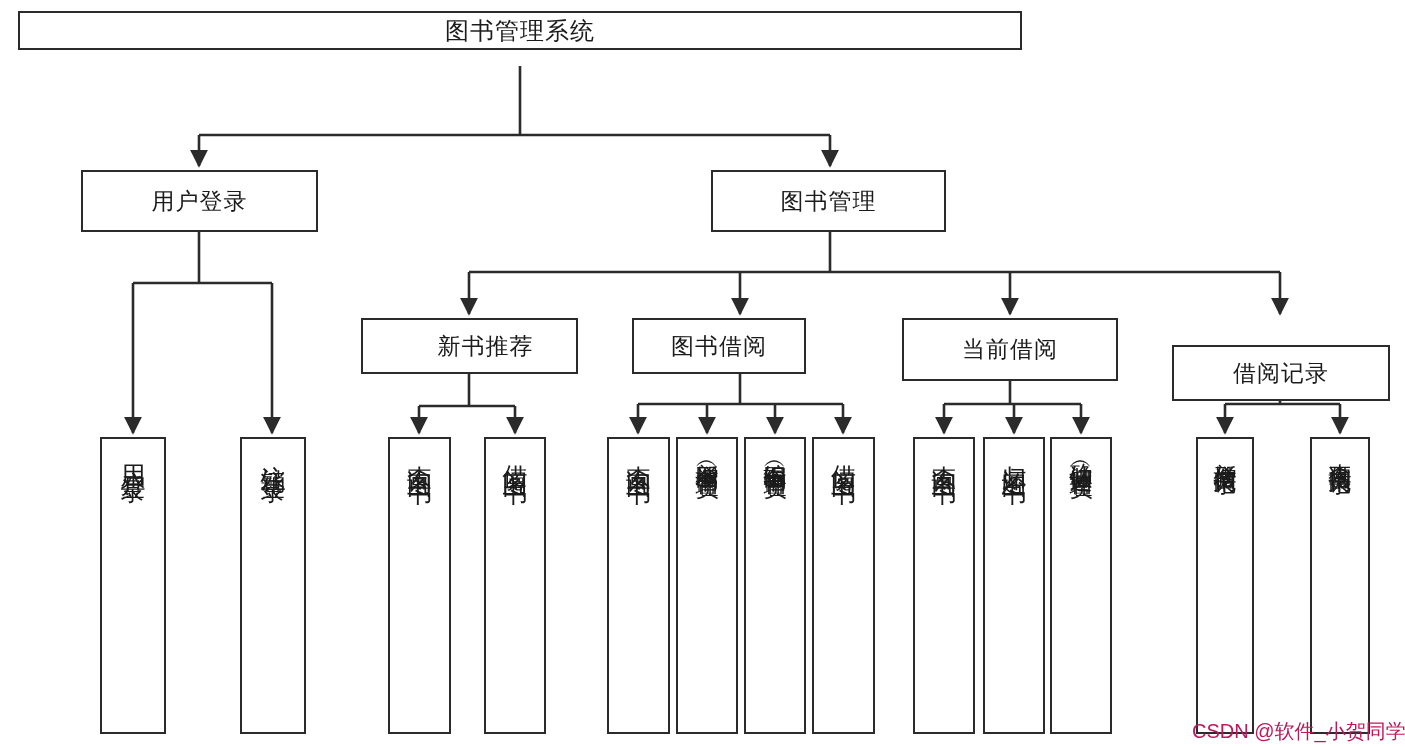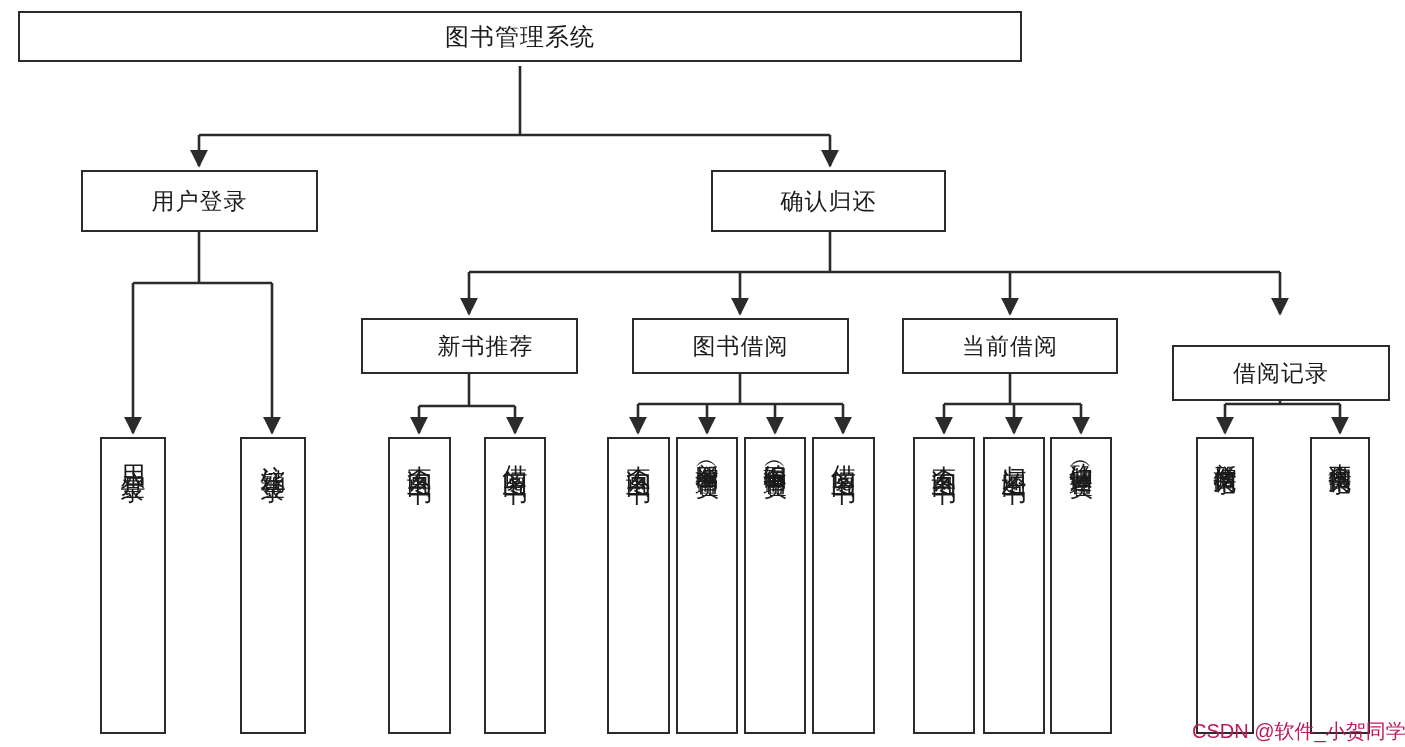--- a/index.html
+++ b/index.html
@@ -128,38 +128,38 @@
       <path d="M 1014 404 L 1014 433" marker-end="url(#arrow)"></path>
       <path d="M 1081 404 L 1081 433" marker-end="url(#arrow)"></path>
 
       <path d="M 1280 374 L 1280 404"></path>
       <path d="M 1225 404 L 1340 404"></path>
       <path d="M 1225 404 L 1225 433" marker-end="url(#arrow)"></path>
       <path d="M 1340 404 L 1340 433" marker-end="url(#arrow)"></path>
     </g>
   </svg>
 
-  <div class="node horiz root" id="node-root" style="left: 18px; top: 11px; width: 1004px; height: 51px; justify-content: center;">
+  <div class="node horiz root" id="node-root" style="left: 18px; top: 11px; width: 1004px; height: 39px; justify-content: center;">
     <span class="node-label">图书管理系统</span>
   </div>
 
   <div class="node horiz" id="node-l2-0" style="left: 81px; top: 170px; width: 237px; height: 62px;">
     <span class="node-label">用户登录</span>
   </div>
   <div class="node horiz" id="node-l2-1" style="left: 711px; top: 170px; width: 235px; height: 62px;">
-    <span class="node-label">确认归还</span>
+    <span class="node-label">图书管理</span>
   </div>
 
   <div class="node horiz" id="node-l3-0" style="left: 361px; top: 318px; width: 217px; height: 56px; padding-left: 32px;">
     <span class="node-label">新书推荐</span>
   </div>
-  <div class="node horiz" id="node-l3-1" style="left: 632px; top: 318px; width: 217px; height: 56px;">
+  <div class="node horiz" id="node-l3-1" style="left: 632px; top: 318px; width: 174px; height: 56px;">
     <span class="node-label">图书借阅</span>
   </div>
-  <div class="node horiz" id="node-l3-2" style="left: 902px; top: 318px; width: 216px; height: 56px;">
+  <div class="node horiz" id="node-l3-2" style="left: 902px; top: 318px; width: 216px; height: 63px;">
     <span class="node-label">当前借阅</span>
   </div>
   <div class="node horiz" id="node-l3-3" style="left: 1172px; top: 318px; width: 218px; height: 56px; margin-top: 27px;">
     <span class="node-label">借阅记录</span>
   </div>
 
   <div class="node leaf" id="node-leaf-0" style="left: 100px; top: 437px; width: 66px; height: 297px;">
     <span class="node-label">用户登录</span>
   </div>
   <div class="node leaf" id="node-leaf-1" style="left: 240px; top: 437px; width: 66px; height: 297px;">

